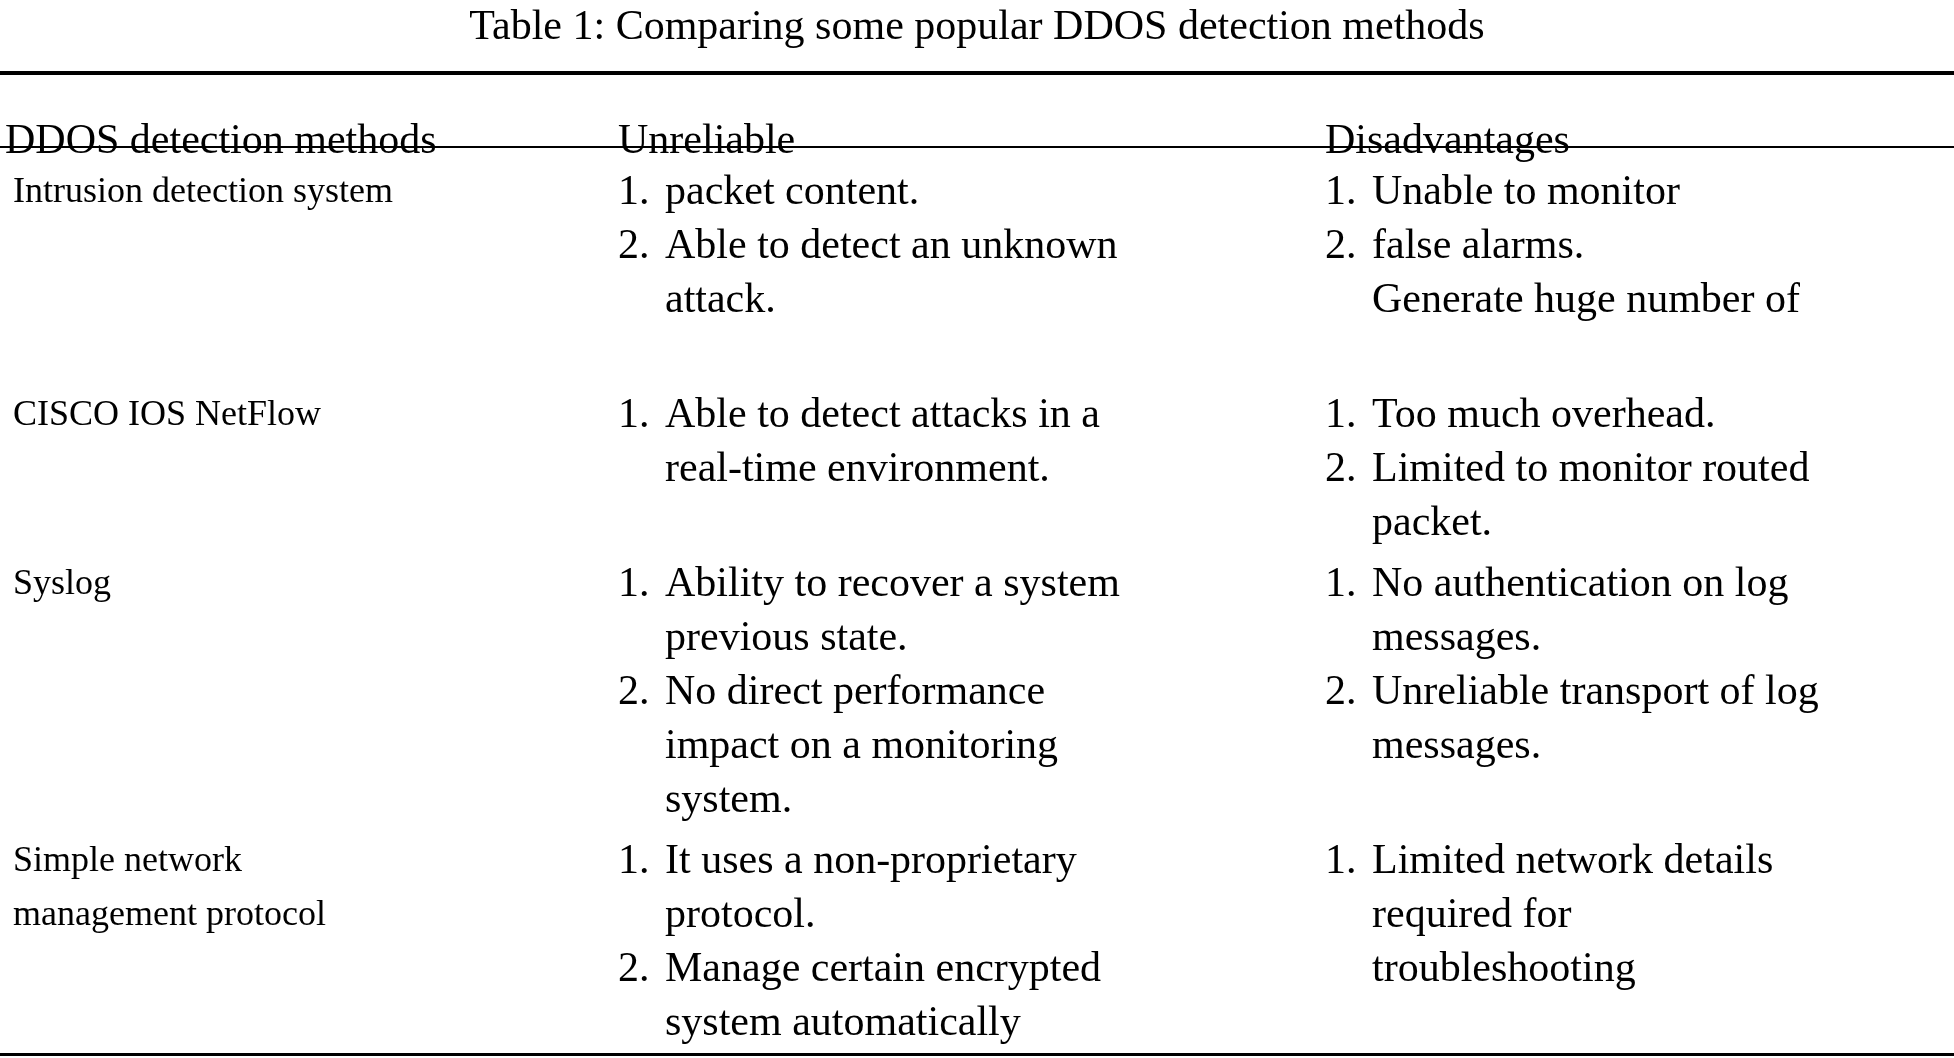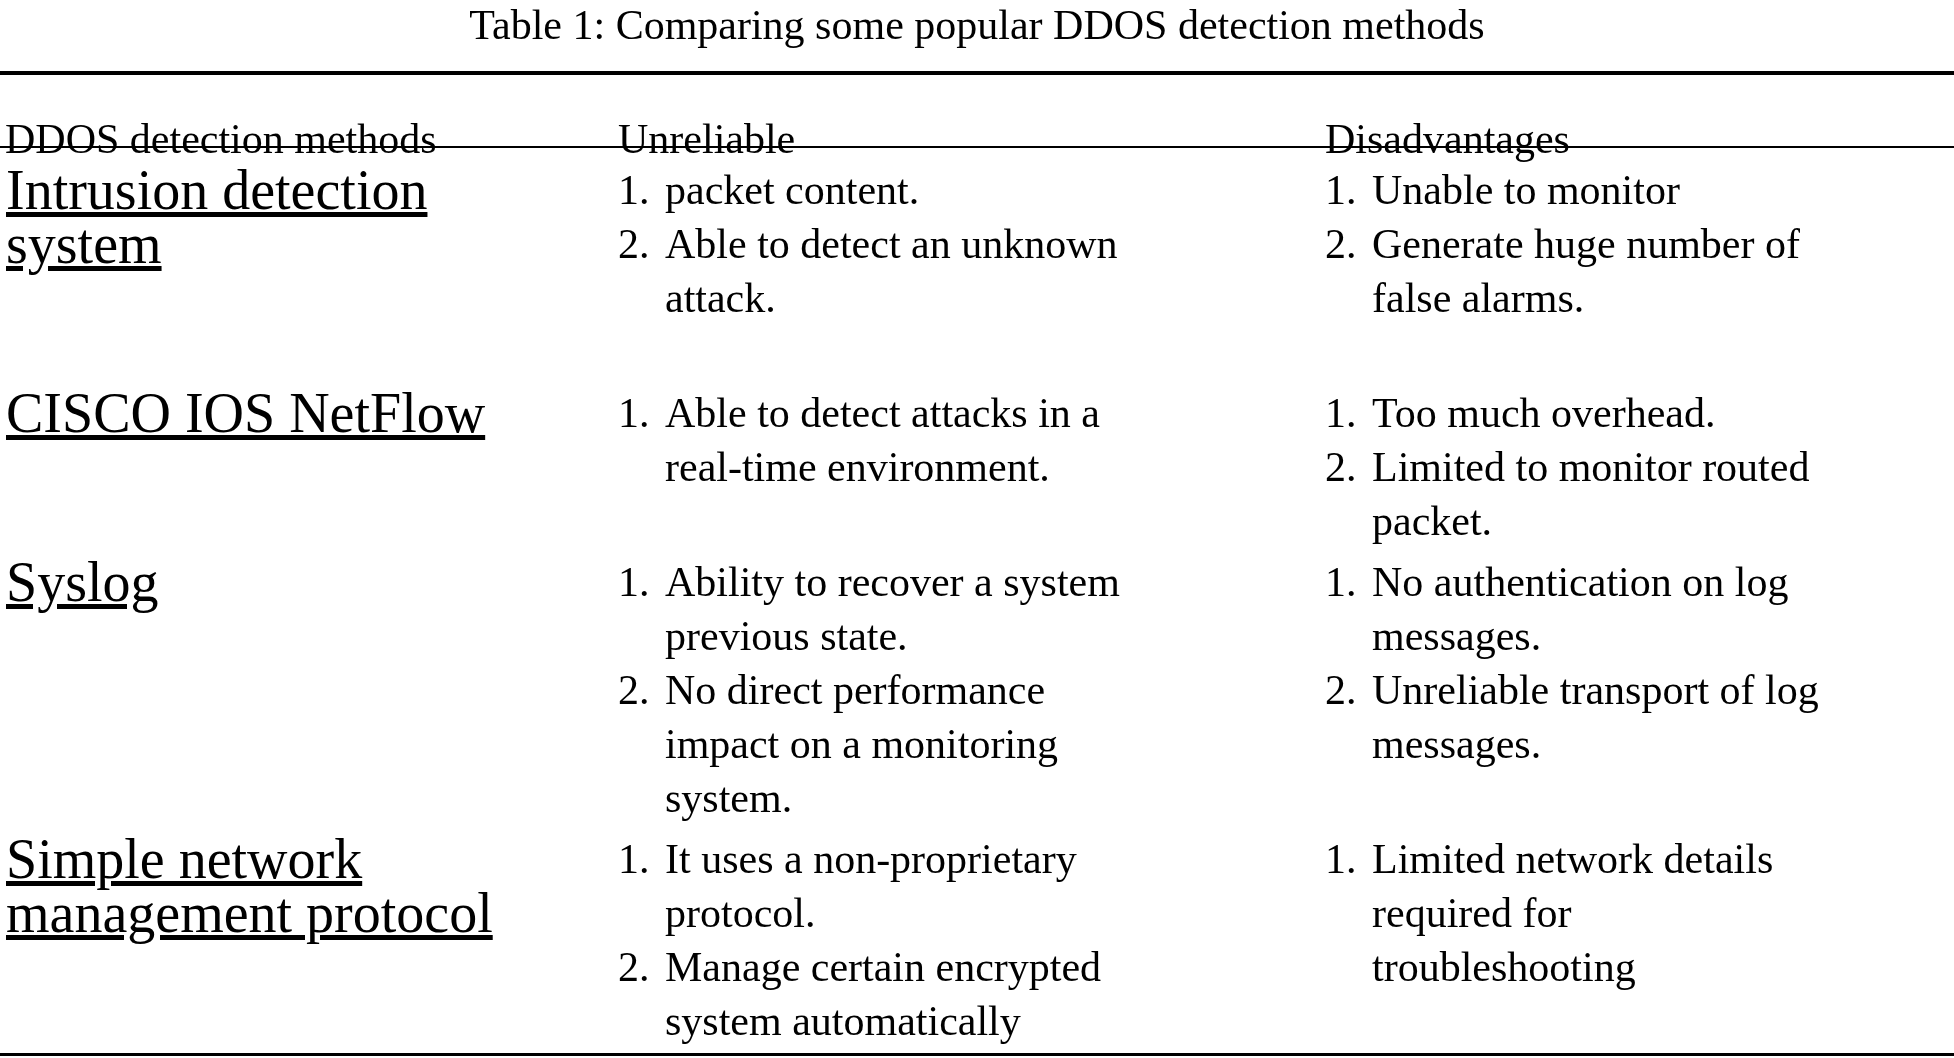--- a/index.html
+++ b/index.html
@@ -12,21 +12,21 @@
       position: absolute; left: 0; top: 0; width: 1954px;
       text-align: center; font-size: 42px; line-height: 50px;
     }
     .caption b { font-weight: normal; }
     .rule { position: absolute; left: 0; width: 1954px; background: #000; }
     .rule.top { top: 71px; height: 4px; }
     .rule.mid { top: 146px; height: 2px; }
     .rule.bot { top: 1053px; height: 3px; }
     .hdr { position: absolute; top: 86px; font-size: 42px; line-height: 54px; white-space: nowrap; margin-top: 26px; }
     .row { position: absolute; left: 0; width: 1954px; }
-    .c1 { position: absolute; left: 6px; width: 580px; font-size: 56px; line-height: 54px; text-decoration: underline; }
+    .c1 { position: absolute; left: 13px; width: 580px; font-size: 36px; line-height: 54px; }
     .c2 { position: absolute; left: 618px; width: 680px; }
     .c3 { position: absolute; left: 1325px; width: 629px; }
     .item { position: relative; padding-left: 47px; font-size: 42px; line-height: 54px; }
     .item .num { position: absolute; left: 0; top: 0; }
     .item .txt { display: block; }
   </style>
 </head>
 <body>
 
 <div class="caption">
@@ -57,22 +57,22 @@
       <span class="txt">attack.</span>
     </div>
   </div>
   <div class="c3">
     <div class="item">
       <span class="num">1.</span>
       <span class="txt">Unable to monitor</span>
     </div>
     <div class="item">
       <span class="num">2.</span>
+      <span class="txt">false alarms.</span>
       <span class="txt">Generate huge number of</span>
-      <span class="txt">false alarms.</span>
     </div>
   </div>
 </div>
 
 <div class="row" style="top:386px">
   <div class="c1">
     <div>CISCO IOS NetFlow</div>
   </div>
   <div class="c2">
     <div class="item">

